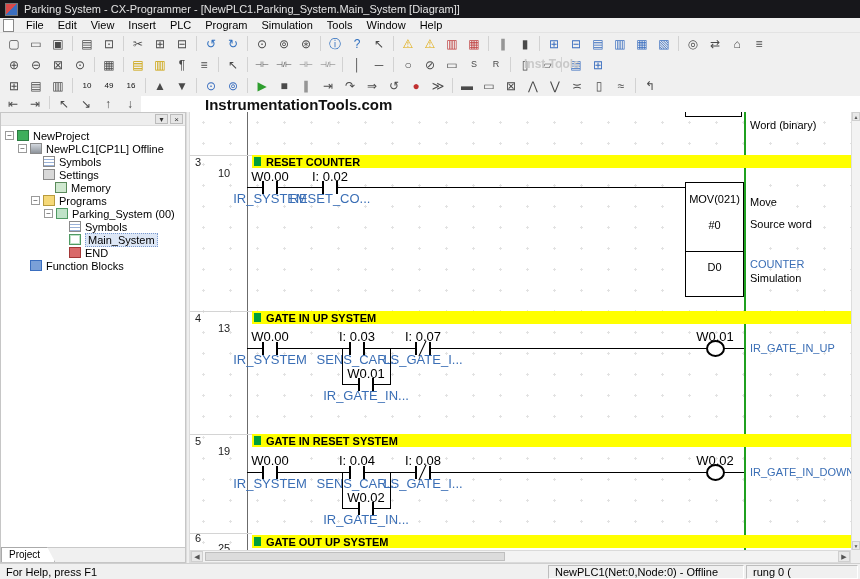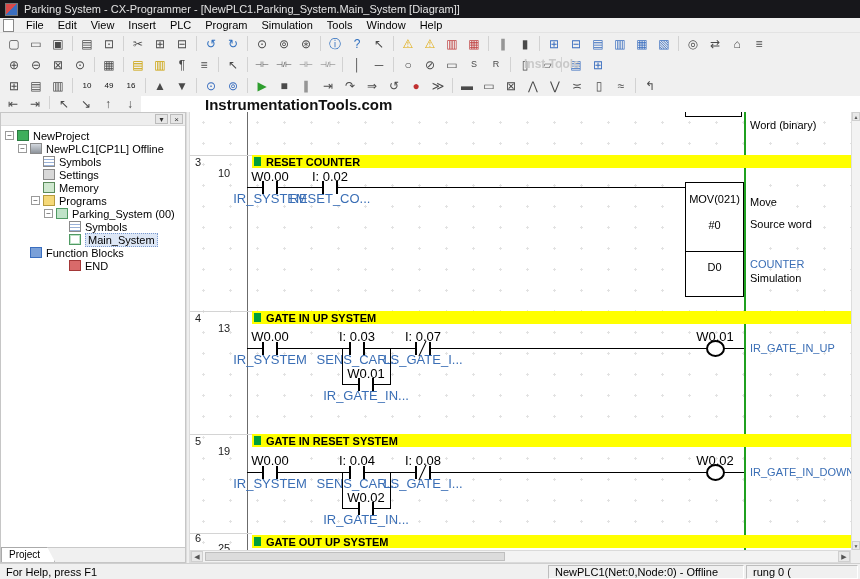--- a/index.html
+++ b/index.html
@@ -444,21 +444,21 @@
         <div class="tree-row" style="padding-left: 30px;">
           <span class="expander spacer"></span>
           <span class="ticon symbols"></span>
           <span class="tlabel">Symbols</span>
         </div>
         <div class="tree-row" style="padding-left: 30px;">
           <span class="expander spacer"></span>
           <span class="ticon settings"></span>
           <span class="tlabel">Settings</span>
         </div>
-        <div class="tree-row" style="padding-left: 30px;">
+        <div class="tree-row" style="padding-left: 42px;">
           <span class="expander spacer"></span>
           <span class="ticon memory"></span>
           <span class="tlabel">Memory</span>
         </div>
         <div class="tree-row" style="padding-left: 30px;">
           <span class="expander">−</span>
           <span class="ticon programs"></span>
           <span class="tlabel">Programs</span>
         </div>
         <div class="tree-row" style="padding-left: 43px;">
@@ -469,29 +469,29 @@
         <div class="tree-row" style="padding-left: 56px;">
           <span class="expander spacer"></span>
           <span class="ticon symbols"></span>
           <span class="tlabel">Symbols</span>
         </div>
         <div class="tree-row sel" style="padding-left: 56px;">
           <span class="expander spacer"></span>
           <span class="ticon section"></span>
           <span class="tlabel">Main_System</span>
         </div>
+        <div class="tree-row" style="padding-left: 56px;">
+          <span class="expander spacer"></span>
+          <span class="ticon end"></span>
+          <span class="tlabel">END</span>
+        </div>
         <div class="tree-row" style="padding-left: 17px;">
           <span class="expander spacer"></span>
           <span class="ticon fb"></span>
           <span class="tlabel">Function Blocks</span>
-        </div>
-        <div class="tree-row" style="padding-left: 56px;">
-          <span class="expander spacer"></span>
-          <span class="ticon end"></span>
-          <span class="tlabel">END</span>
         </div>
       </div>
     <div class="tabbar">
       <span class="tab">Project</span>
     </div>
   </div>
 
   <div class="splitter"></div>
 
   <div id="ladder">

